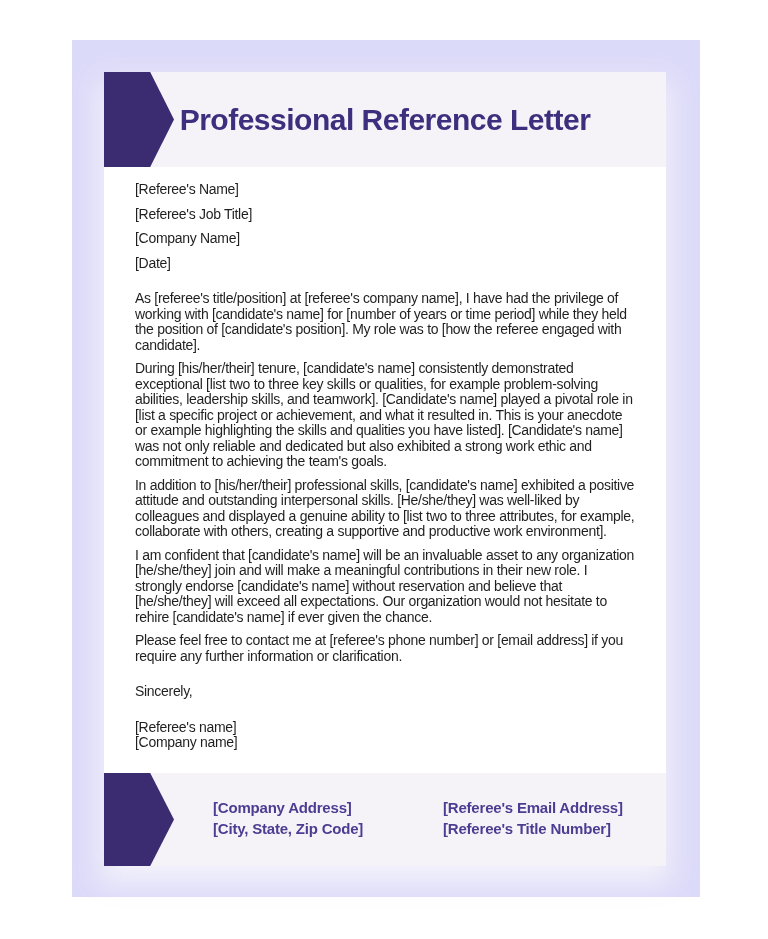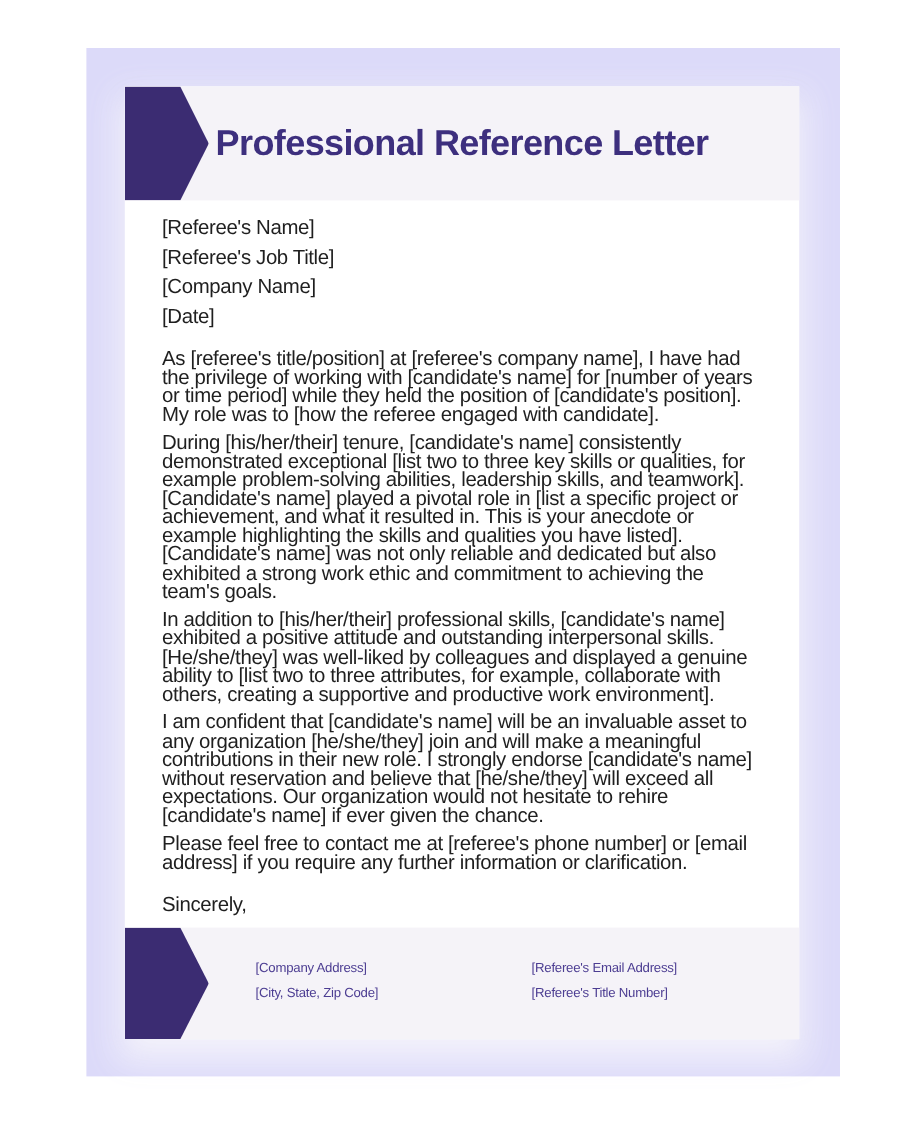--- a/index.html
+++ b/index.html
@@ -62,21 +62,21 @@
   }
   .letter-body {
     position: absolute;
     top: 95px;
     left: 0;
     right: 0;
     bottom: 93px;
     padding: 15px 31px 0 31px;
     overflow: hidden;
     color: #1f1f1f;
-    font-size: 17px;
+    font-size: 14px;
     line-height: 15.5px;
     letter-spacing: -0.3px;
   }
   .letter-body p { margin: 0 0 9px 0; }
   .letter-body p.gap-lg { }
   .letter-body p.gap-md { margin-top: 20px; }
   .letter-body p.para { margin-bottom: 8px; }
   .letter-body p.tight { margin-bottom: 0; }
   .footer-cols {
     position: absolute;
@@ -85,23 +85,23 @@
     right: 0;
   }
   .footer-col {
     position: absolute;
     top: 0;
   }
   .footer-col.left  { left: 109px; }
   .footer-col.right { left: 339px; }
   .footer-col p {
     margin: 0 0 6px 0;
-    font-size: 11px;
+    font-size: 15px;
     line-height: 15px;
-    font-weight: 400;
+    font-weight: 700;
     letter-spacing: -0.2px;
     color: #4c3d92;
   }
 </style>
 </head>
 <body>
 
 <div id="screen">
   <div class="panel">
     <div class="page">

